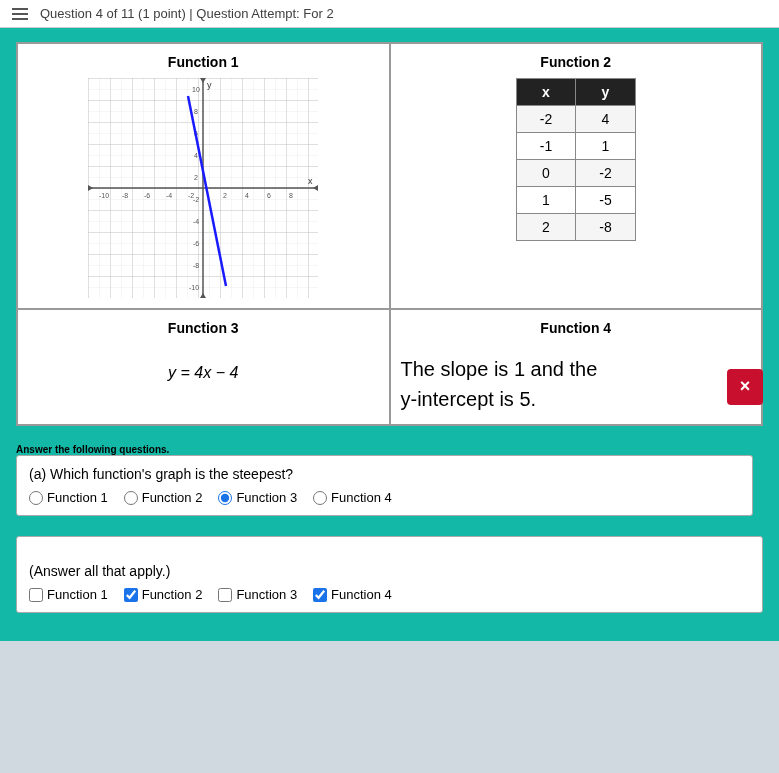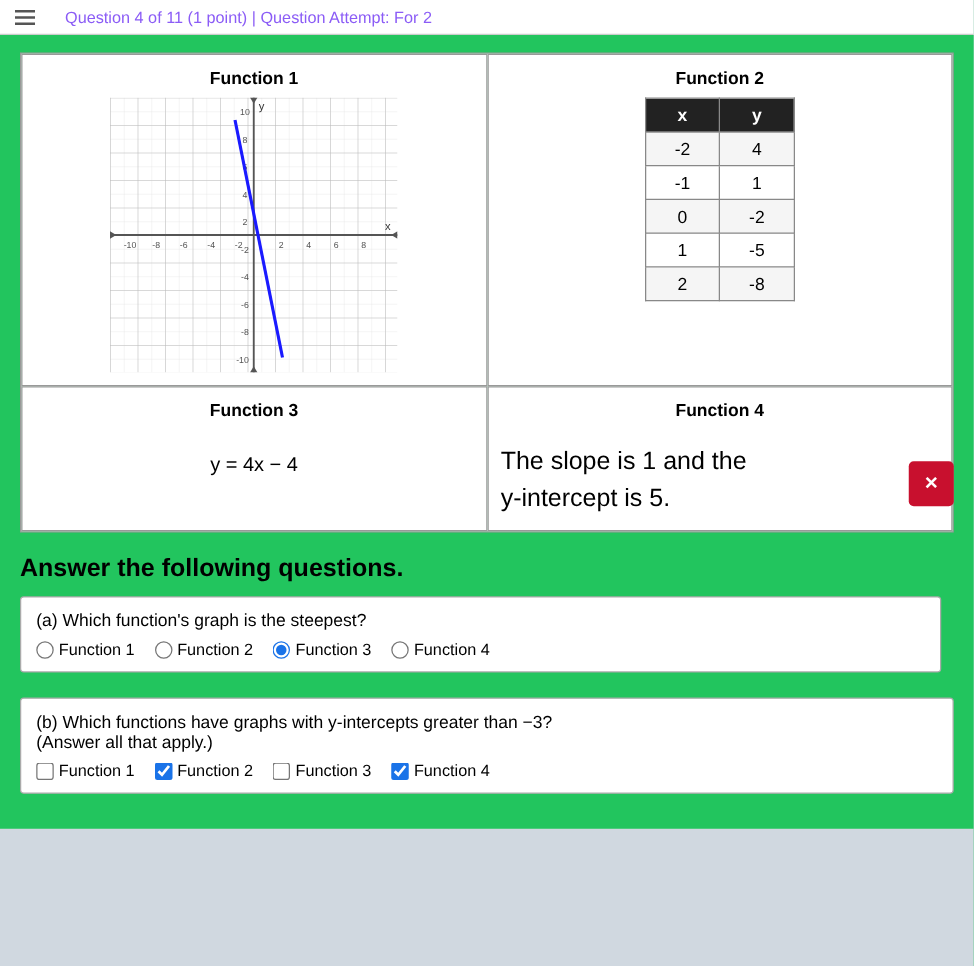--- a/index.html
+++ b/index.html
@@ -9,43 +9,43 @@
       width: 779px;
       min-height: 773px;
       padding: 0;
       overflow-x: hidden;
     }
 
     .header-bar {
       background: white;
       padding: 6px 12px;
       font-size: 13px;
-      color: #8b5cf6;
+      color: #404040;
       border-bottom: 1px solid #ccc;
       display: flex;
       align-items: center;
-      gap: 24px;
+      gap: 12px;
       text-align: right;
     }
 
     .hamburger {
       display: flex;
       flex-direction: column;
       gap: 3px;
       cursor: pointer;
     }
     .hamburger span {
       display: block;
       width: 16px;
       height: 2px;
       background: #555;
     }
 
     .main-content {
-      background: #22c55e;
+      background: #14b8a6;
       margin: 0;
       padding: 14px 16px;
     }
 
     
     .functions-grid {
       display: grid;
       grid-template-columns: 1fr 1fr;
       border: 1px solid #999;
       margin-bottom: 14px;
@@ -99,37 +99,37 @@
       background: white;
     }
 
     
     .func3-content {
       text-align: center;
       padding-top: 20px;
     }
     .func3-equation {
       font-size: 16px;
+      font-style: italic;
     }
 
     
     .func4-content {
       padding-top: 10px;
       font-size: 20px;
       line-height: 1.5;
     }
 
     
     .answer-section {
       padding: 4px 0;
     }
     .answer-label {
-      font-size: 20px;
+      font-size: 10px;
       font-weight: bold;
-      margin-bottom: 10px;
     }
 
     .question-box {
       border: 1px solid #aaa;
       border-radius: 3px;
       padding: 10px 12px;
       margin-bottom: 10px;
       background: white;
       font-size: 13.5px;
       position: relative;
@@ -354,21 +354,21 @@
       </div>
       <div style="display:flex; align-items:center;">
         <button class="x-button">
           <span>×</span>
         </button>
       </div>
     </div>
 
     <div class="question-box">
       <div class="question-text">
-        <span>(b) Which functions have graphs with y-intercepts greater than −3?</span><br>
+        <br>
         <span>(Answer all that apply.)</span>
       </div>
       <div class="checkbox-options" id="checkbox-options-b">
       <label class="checkbox-option">
             <input type="checkbox" class="checkbox-input" name="question_b" value="f1" style="">
             <span>Function 1</span>
           </label>
           <label class="checkbox-option">
             <input type="checkbox" class="checkbox-input" name="question_b" value="f2" checked="" style="">
             <span>Function 2</span>

